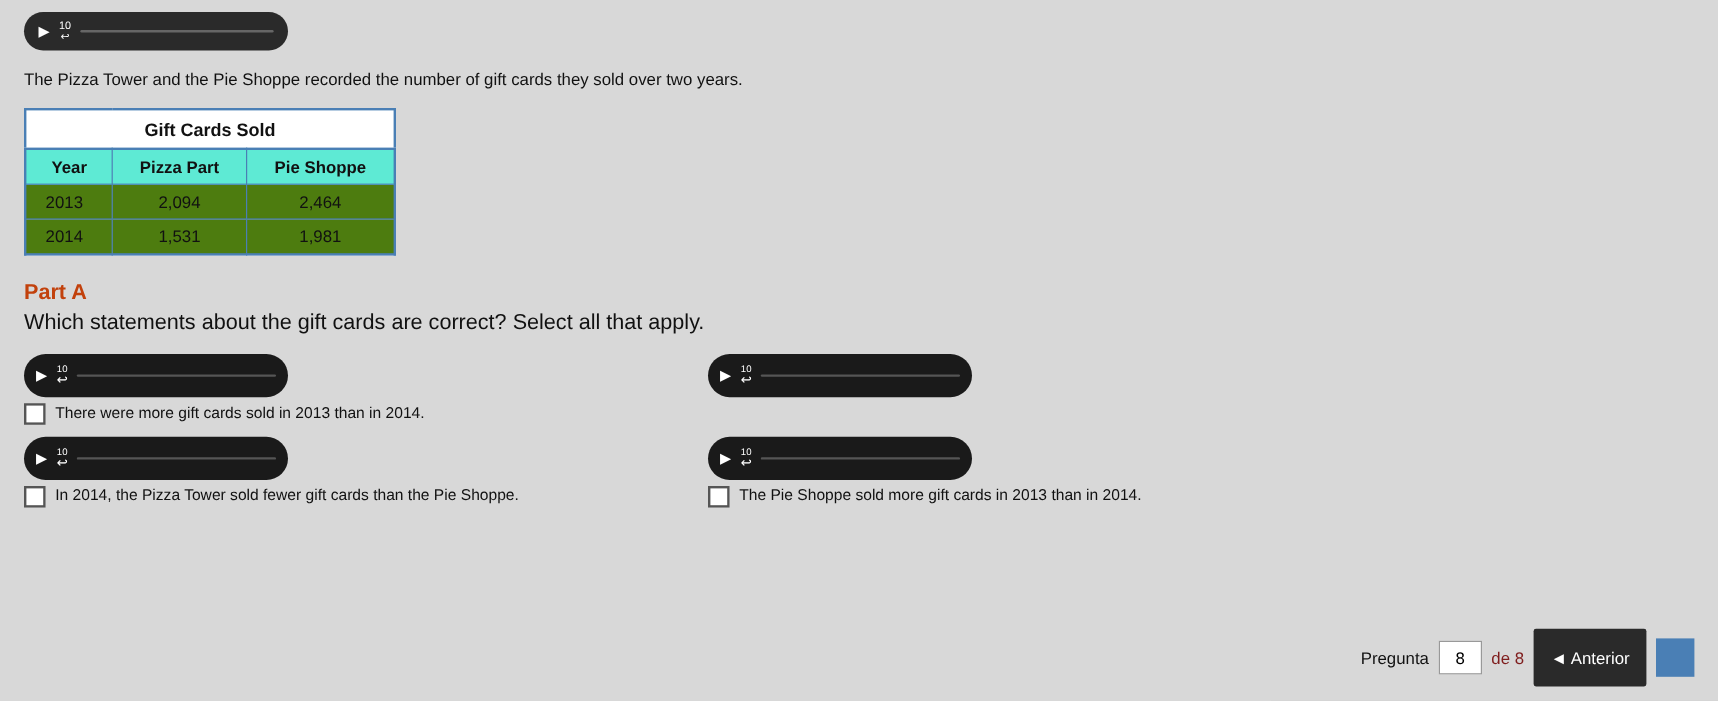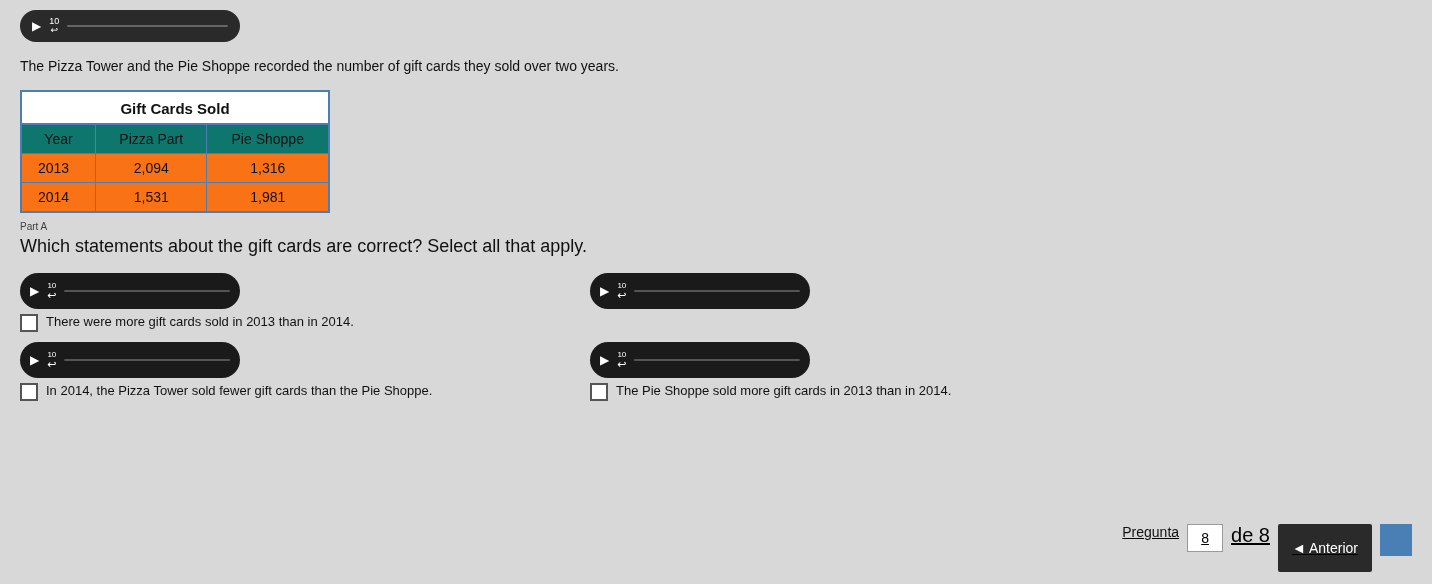--- a/index.html
+++ b/index.html
@@ -49,21 +49,21 @@
     
     .intro-text {
       font-size: 14px;
       color: #111;
       margin-bottom: 16px;
       margin-top: 16px;
     }
 
     
     .table-container {
-      margin-bottom: 8px;
+      margin-bottom: 20px;
     }
 
     table {
       border-collapse: collapse;
       border: 2px solid #4a7fb5;
       background: white;
       min-width: 310px;
     }
 
     .table-title {
@@ -73,43 +73,43 @@
       font-size: 15px;
       padding: 8px 0 6px 0;
       border-bottom: 2px solid #4a7fb5;
       color: #111;
     }
 
     table thead tr th {
       border: 1px solid #4a7fb5;
       padding: 6px 16px;
       font-size: 14px;
-      font-weight: normal;
-      color: #111;
-      background: #0f766e;
+      font-weight: bold;
+      color: #111;
+      background: #5eead4;
     }
 
     table tbody tr td {
       border: 1px solid #4a7fb5;
       padding: 6px 16px;
       font-size: 14px;
       color: #111;
-      background: #f97316;
+      background: #4d7c0f;
       text-align: center;
     }
 
     table tbody tr td:first-child {
       text-align: left;
     }
 
     
     .part-label {
-      font-size: 10px;
-      font-weight: normal;
-      color: #404040;
+      font-size: 18px;
+      font-weight: bold;
+      color: #c2410c;
       margin-bottom: 4px;
     }
 
     .part-question {
       font-size: 18px;
       color: #111;
       margin-bottom: 16px;
     }
 
     
@@ -180,45 +180,44 @@
       color: #111;
       line-height: 1.4;
     }
 
     
     .bottom-nav {
       position: absolute;
       bottom: 12px;
       right: 20px;
       display: flex;
-      align-items: flex-start;
-      gap: 8px;
-      text-decoration: underline;
+      align-items: center;
+      gap: 8px;
     }
 
     .pregunta-label {
       font-size: 14px;
       color: #111;
     }
 
     .page-input {
       width: 36px;
       height: 28px;
       border: 1px solid #999;
       background: white;
       text-align: center;
       font-size: 14px;
       display: flex;
       align-items: center;
       justify-content: center;
     }
 
     .page-total {
-      font-size: 20px;
-      color: #000000;
+      font-size: 14px;
+      color: #7f1d1d;
     }
 
     .anterior-btn {
       background: #2a2a2a;
       color: white;
       border: none;
       padding: 16px 14px;
       font-size: 14px;
       cursor: pointer;
       border-radius: 2px;
@@ -261,21 +260,21 @@
         <tr>
           <th>Year</th>
           <th>Pizza Part</th>
           <th>Pie Shoppe</th>
         </tr>
       </thead>
       <tbody>
         <tr>
           <td>2013</td>
           <td>2,094</td>
-          <td>1,316</td>
+          <td>2,464</td>
         </tr>
         <tr>
           <td>2014</td>
           <td>1,531</td>
           <td>1,981</td>
         </tr>
       </tbody>
     </table>
   </div>
 

